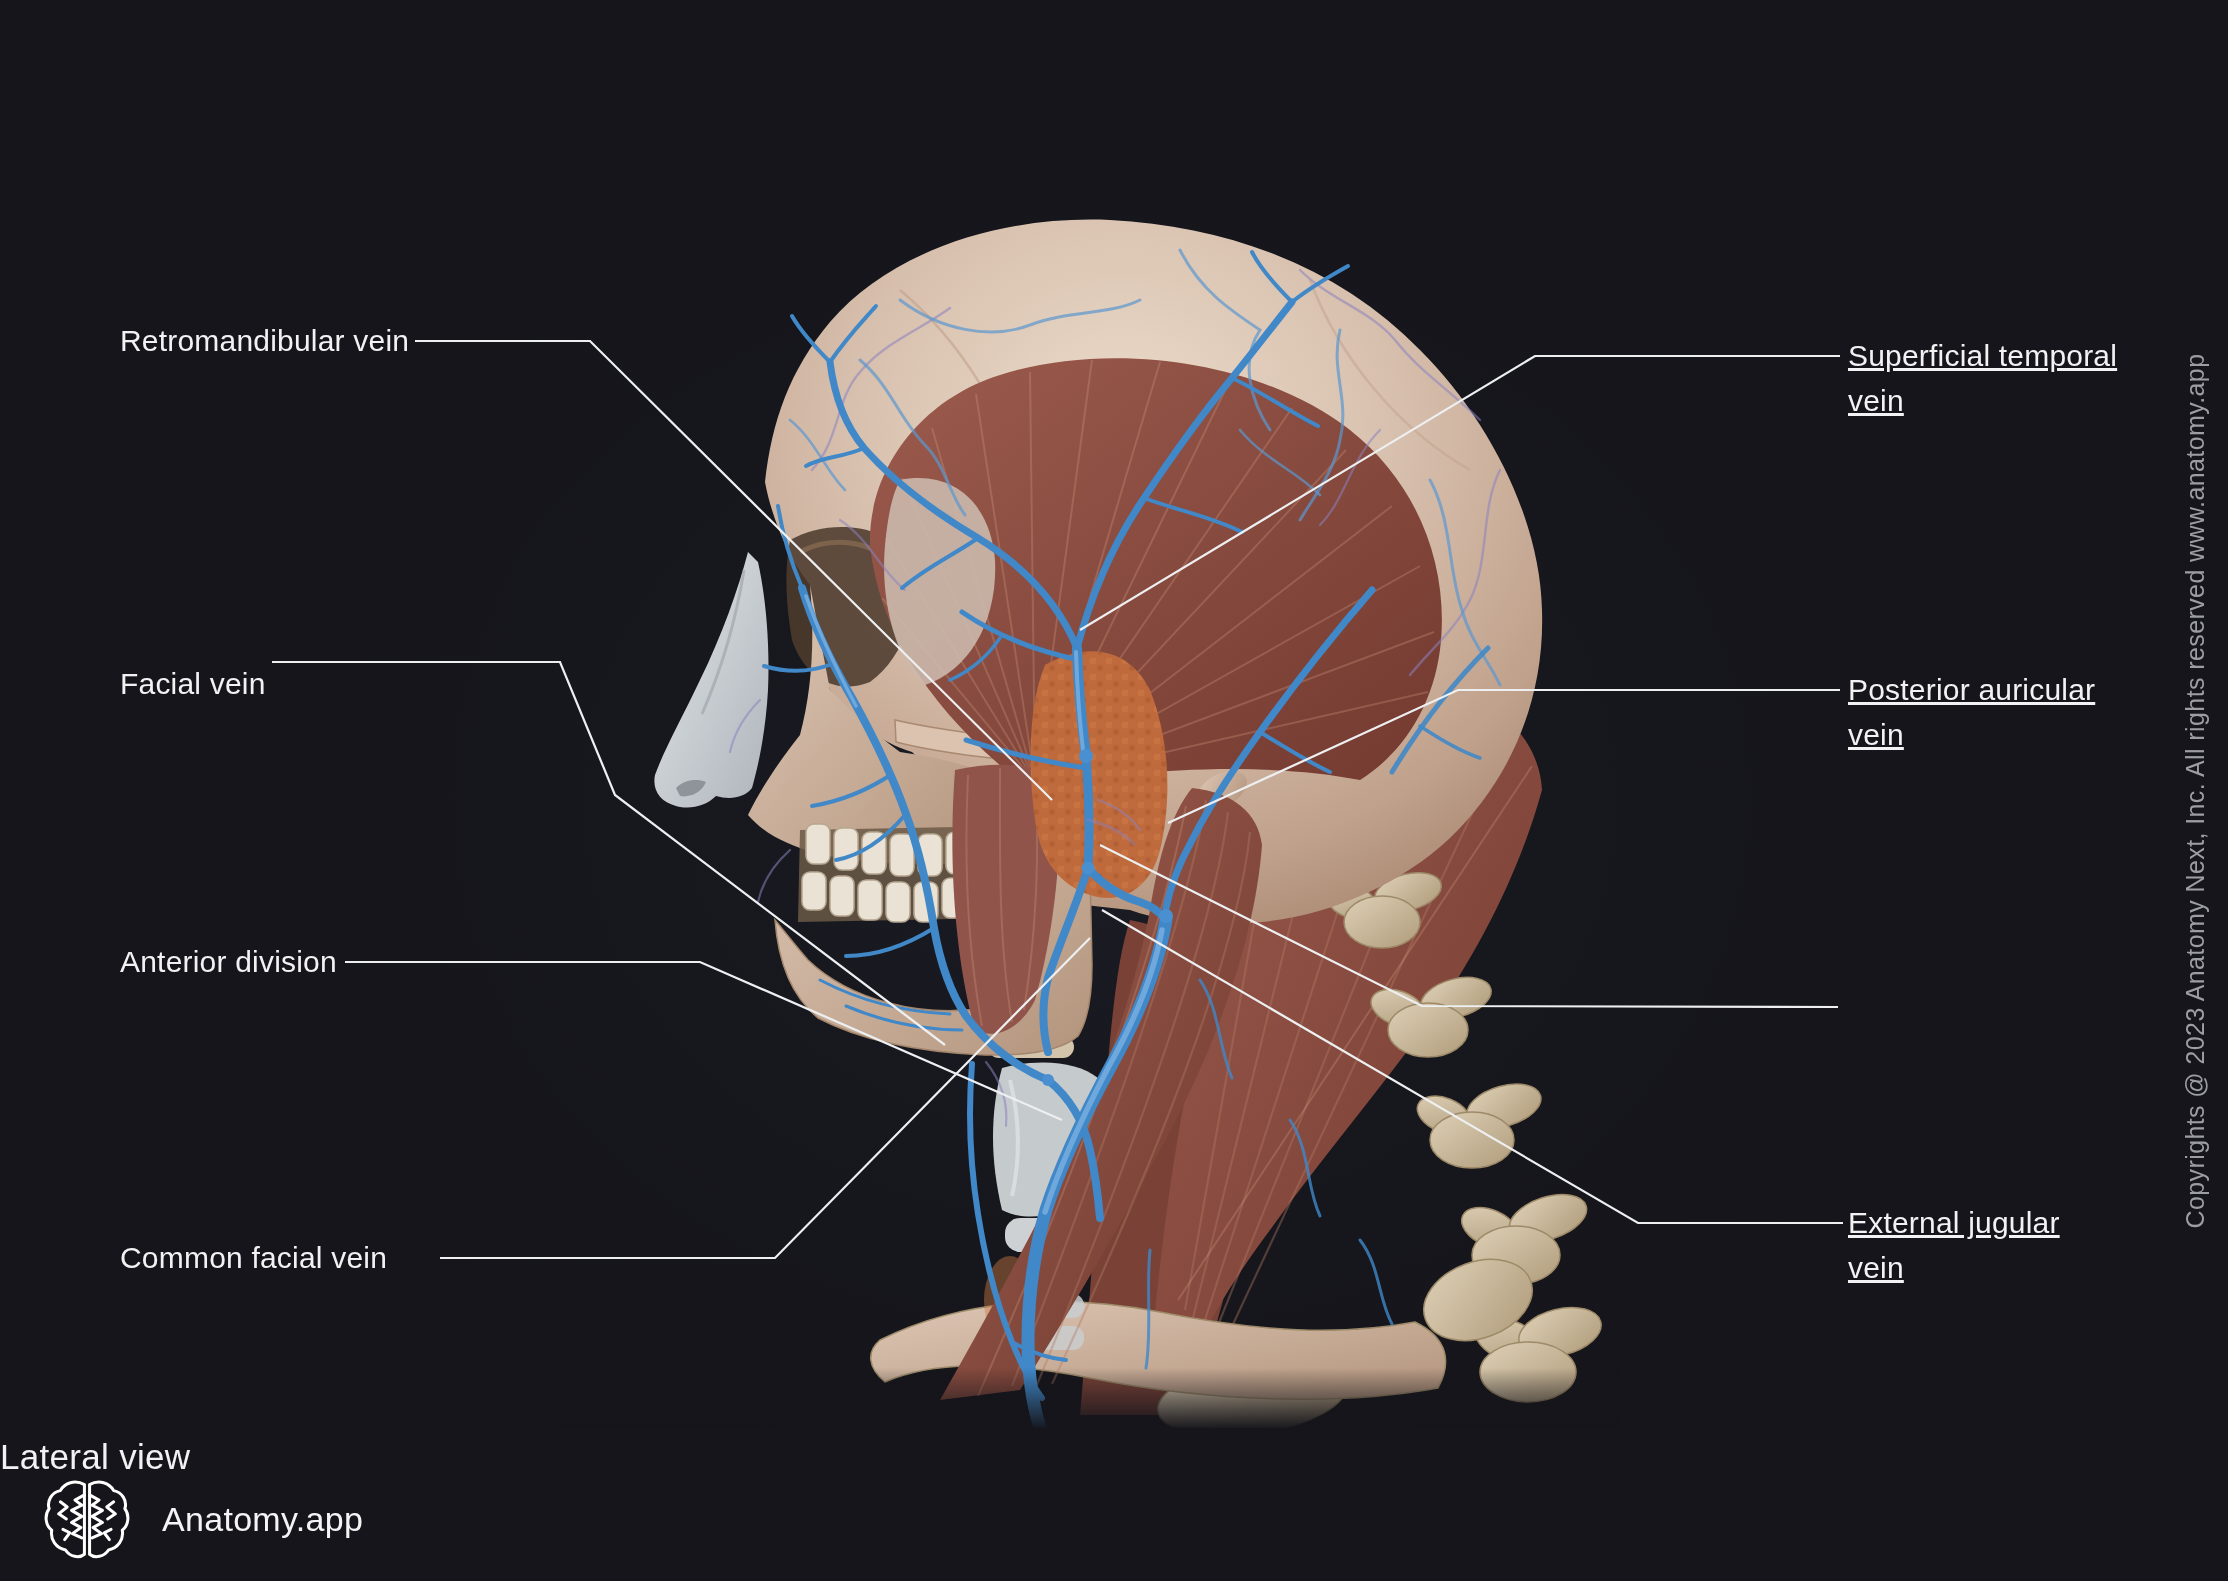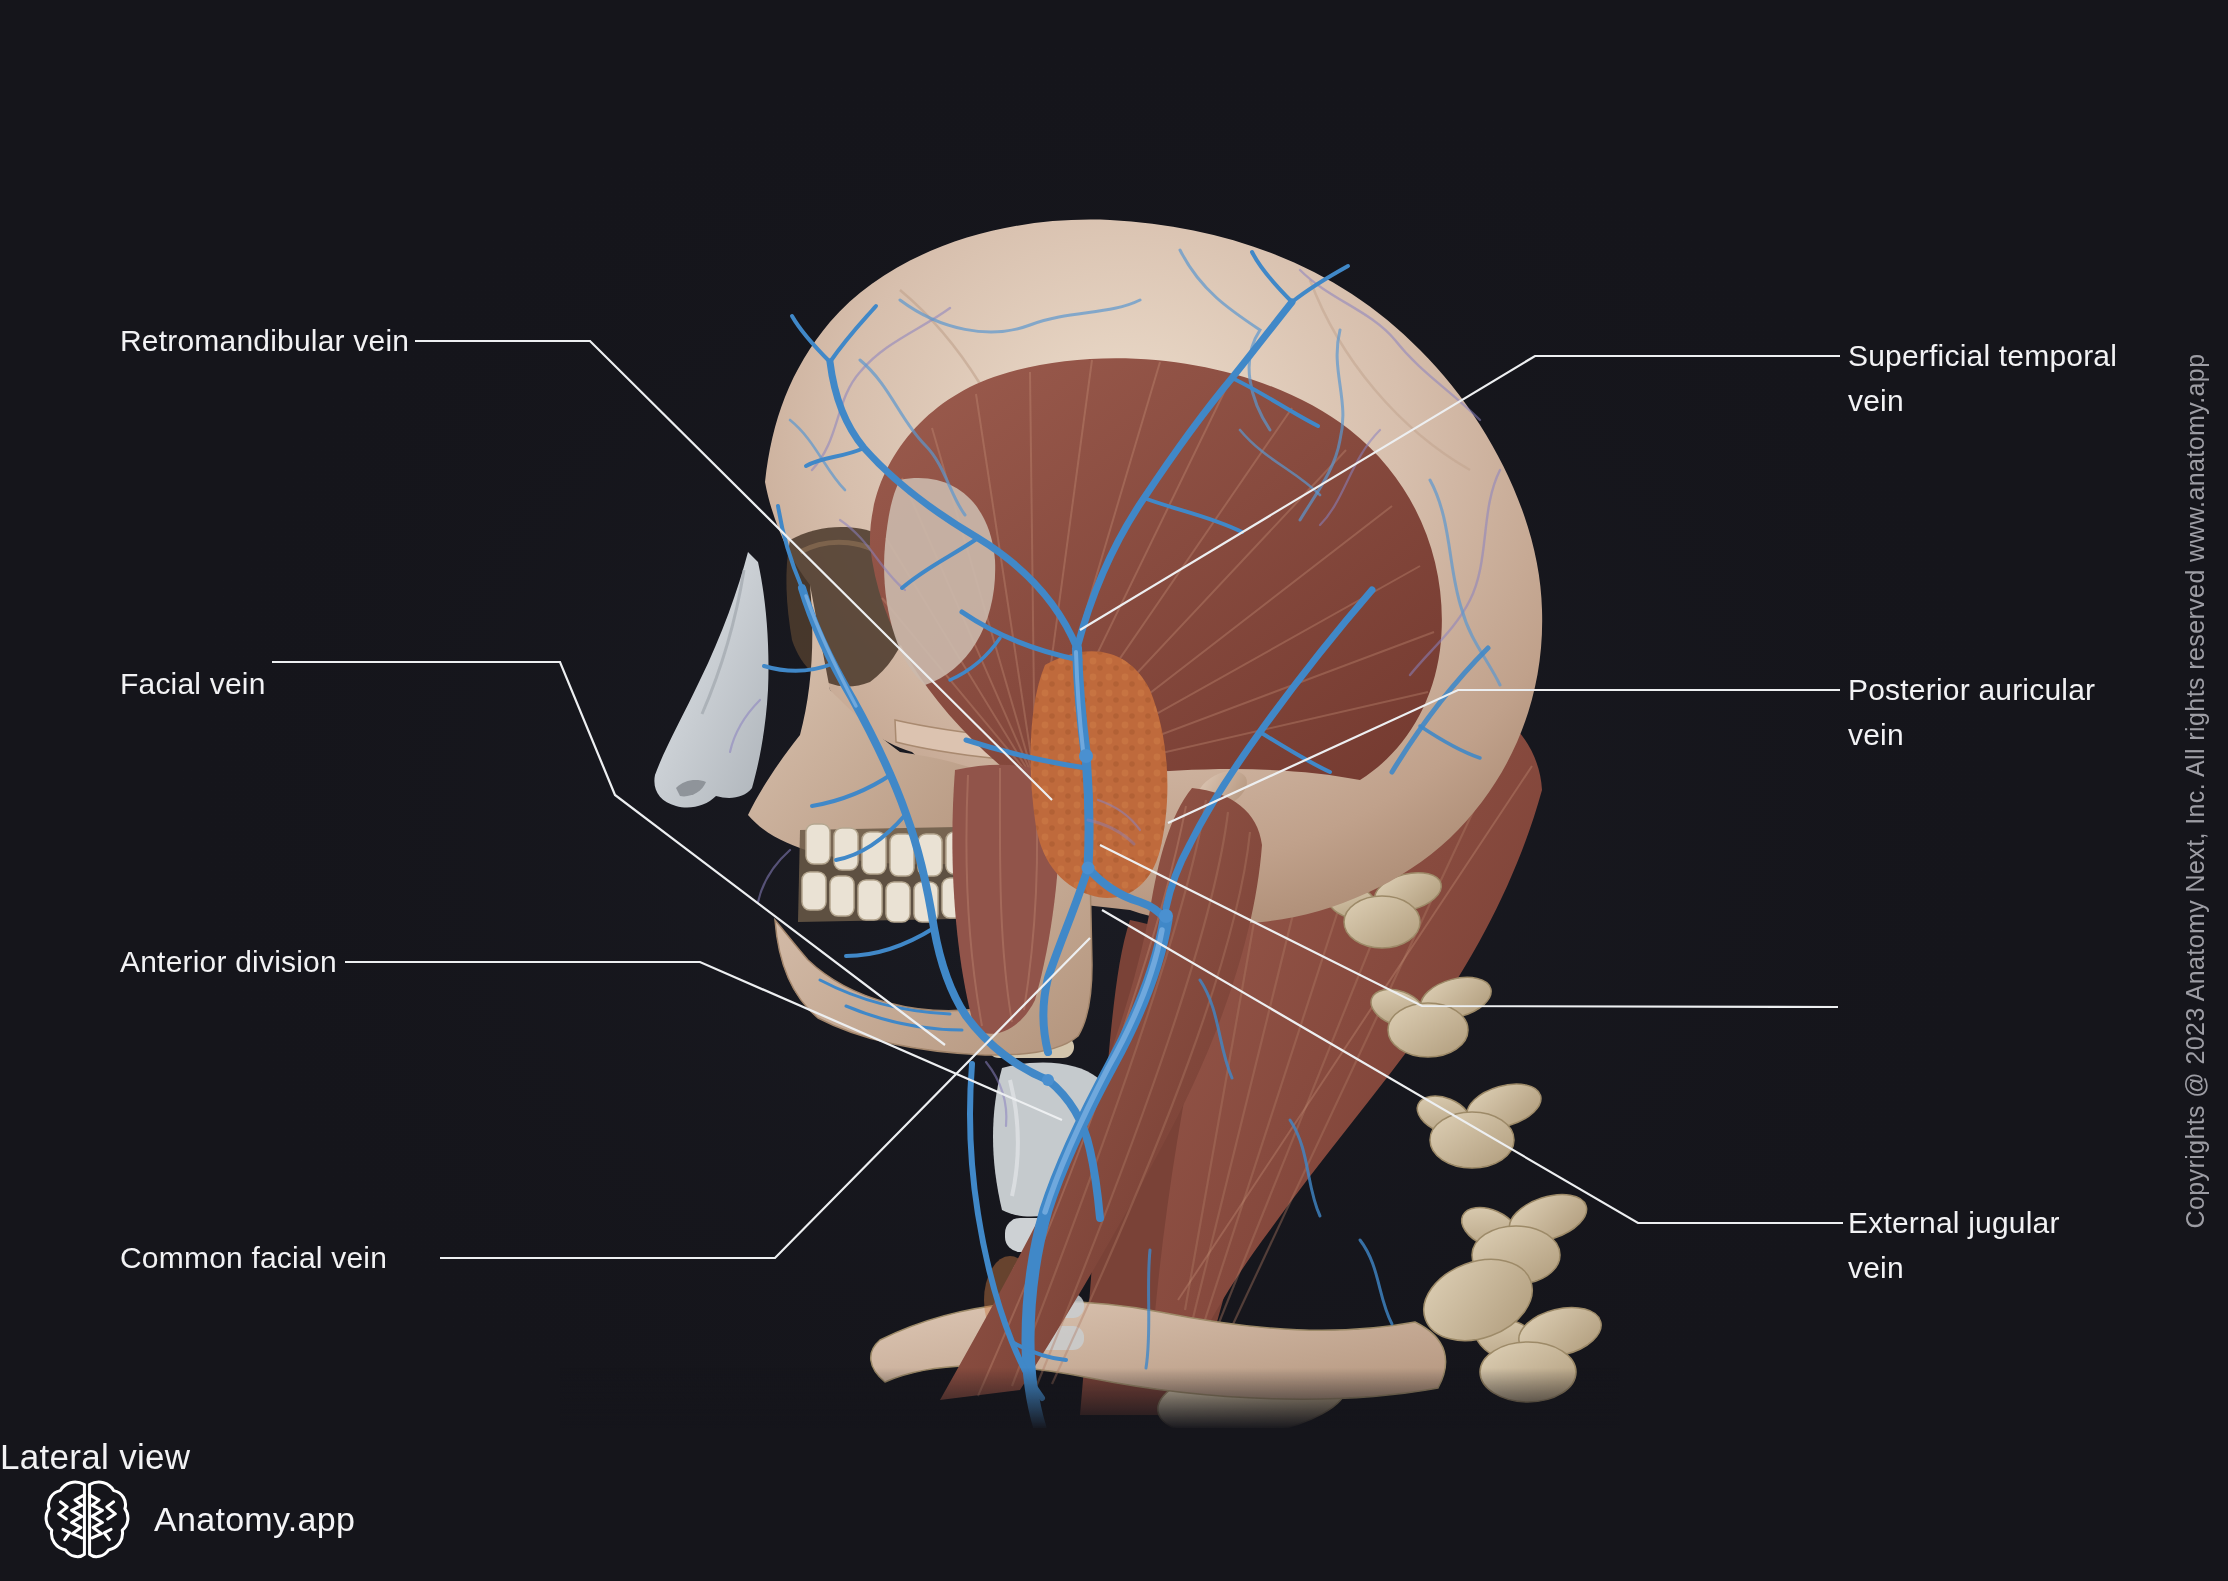--- a/index.html
+++ b/index.html
@@ -12,28 +12,28 @@
   .page-title{
     position:absolute;top:76px;left:0;width:100%;
     text-align:center;font-size:54px;font-weight:600;letter-spacing:.5px;
     color:#f5f5f7;margin:0;
   }
   .illustration{position:absolute;top:0;left:0;}
   .label{
     position:absolute;font-size:30px;line-height:45px;color:#f2f2f4;
     letter-spacing:.2px;
   }
-  .label.right{left:1848px;}
+  .label.right{left:1848px;text-decoration:underline;}
   .label.leftcol{left:120px;white-space:nowrap;}
   .view-label{
     position:absolute;top:1437px;left:0;width:100%;
     font-size:35px;color:#f2f2f4;letter-spacing:.3px;
   }
   .brand{
-    position:absolute;left:44px;top:1476px;display:flex;align-items:center;gap:24px;
+    position:absolute;left:44px;top:1476px;display:flex;align-items:center;gap:32px;
   }
   .brand-name{font-size:34px;color:#f4f4f6;letter-spacing:.3px;}
   .copyright{
     position:absolute;right:18px;top:50%;
     transform:translateY(-50%) rotate(180deg);
     writing-mode:vertical-rl;
     font-size:25px;color:#9d9da4;letter-spacing:.4px;white-space:nowrap;
   }
   
   .vein{fill:none;stroke:#4088c8;stroke-linecap:round;stroke-linejoin:round;}

